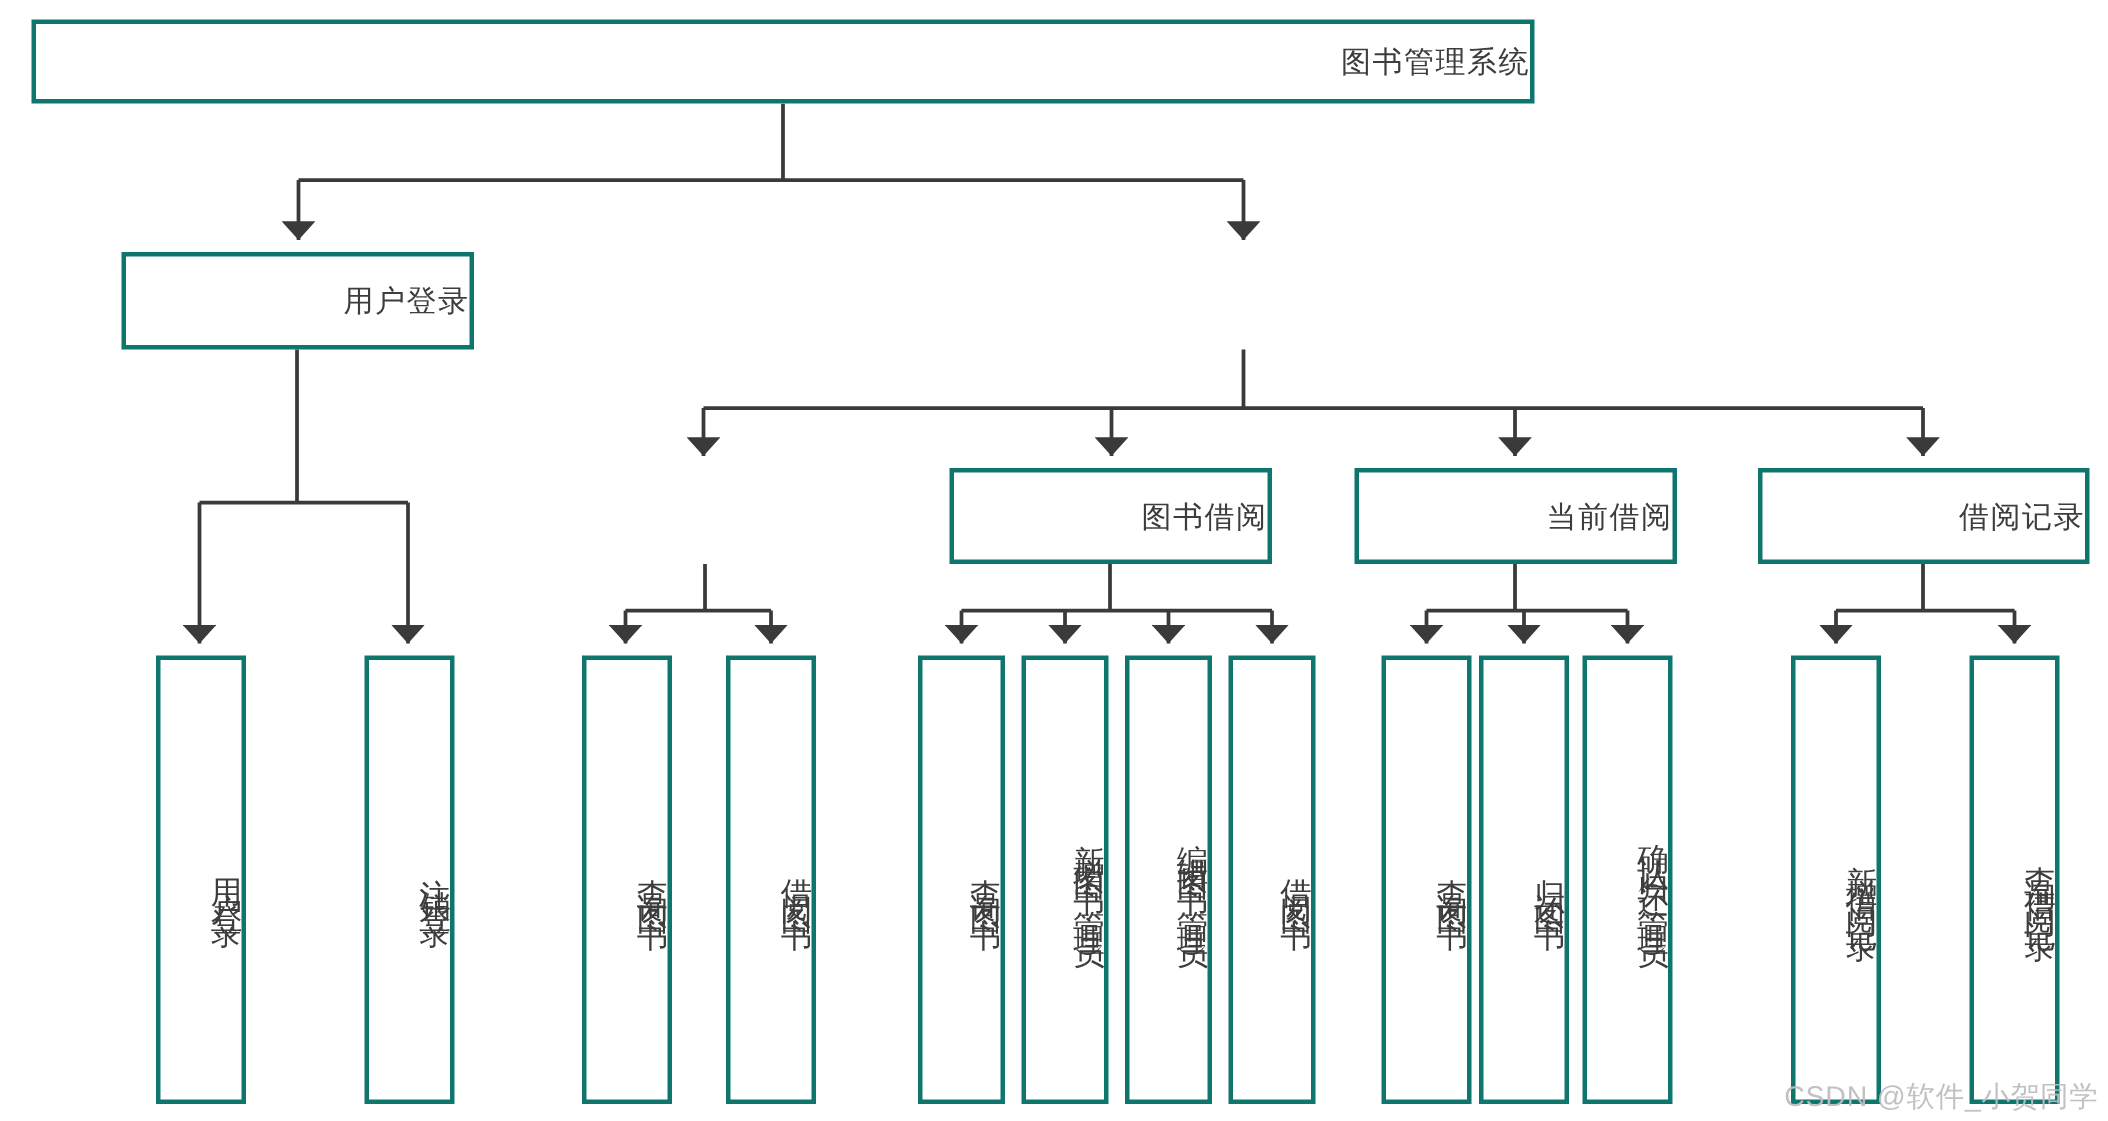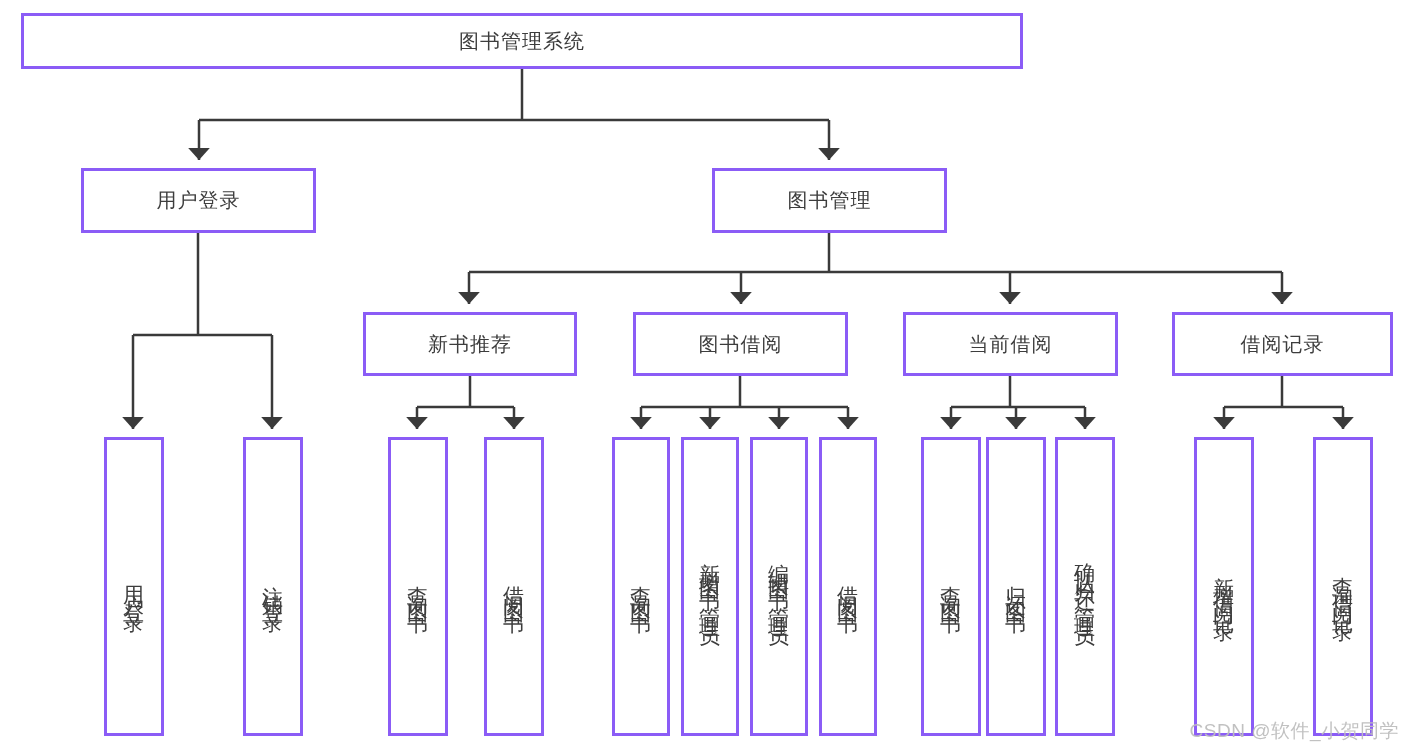--- a/index.html
+++ b/index.html
@@ -3,24 +3,24 @@
 <meta charset="utf-8">
 <style>
   html,body{margin:0;padding:0;background:#ffffff;}
   body{font-family:"Liberation Sans","DejaVu Sans",sans-serif;}
   .stage{position:relative;width:1405px;height:747px;background:#ffffff;overflow:hidden;}
   .connectors{position:absolute;left:0;top:0;width:1405px;height:747px;z-index:1;}
   .node{
     position:absolute;
     box-sizing:border-box;
     background:#ffffff;
-    border:3px solid #8b5cf6;
+    border:3px solid #0f766e;
     display:flex;
     align-items:center;
-    justify-content:center;
+    justify-content:flex-end;
     z-index:2;
     color:#3d3d3d;
   }
   .node.h{font-size:20px;font-weight:500;letter-spacing:1px;}
   .node.leaf{z-index:2;}
   .vtext{
     writing-mode:vertical-rl;
     text-orientation:upright;
     font-size:21px;
     font-weight:500;
@@ -96,27 +96,21 @@
     </g>
   </svg>
 
   <div class="node h" style="left:21px;top:13px;width:1002px;height:56px;">
     <span>图书管理系统</span>
   </div>
 
   <div class="node h" style="left:81px;top:168px;width:235px;height:65px;">
     <span>用户登录</span>
   </div>
-  <div class="node h" style="left:712px;top:168px;width:235px;height:65px;">
-    <span>图书管理</span>
-  </div>
 
-  <div class="node h" style="left:363px;top:312px;width:214px;height:64px;">
-    <span>新书推荐</span>
-  </div>
   <div class="node h" style="left:903px;top:312px;width:215px;height:64px;">
     <span>当前借阅</span>
   </div>
   <div class="node h" style="left:633px;top:312px;width:215px;height:64px;">
     <span>图书借阅</span>
   </div>
   <div class="node h" style="left:1172px;top:312px;width:221px;height:64px;">
     <span>借阅记录</span>
   </div>
 

